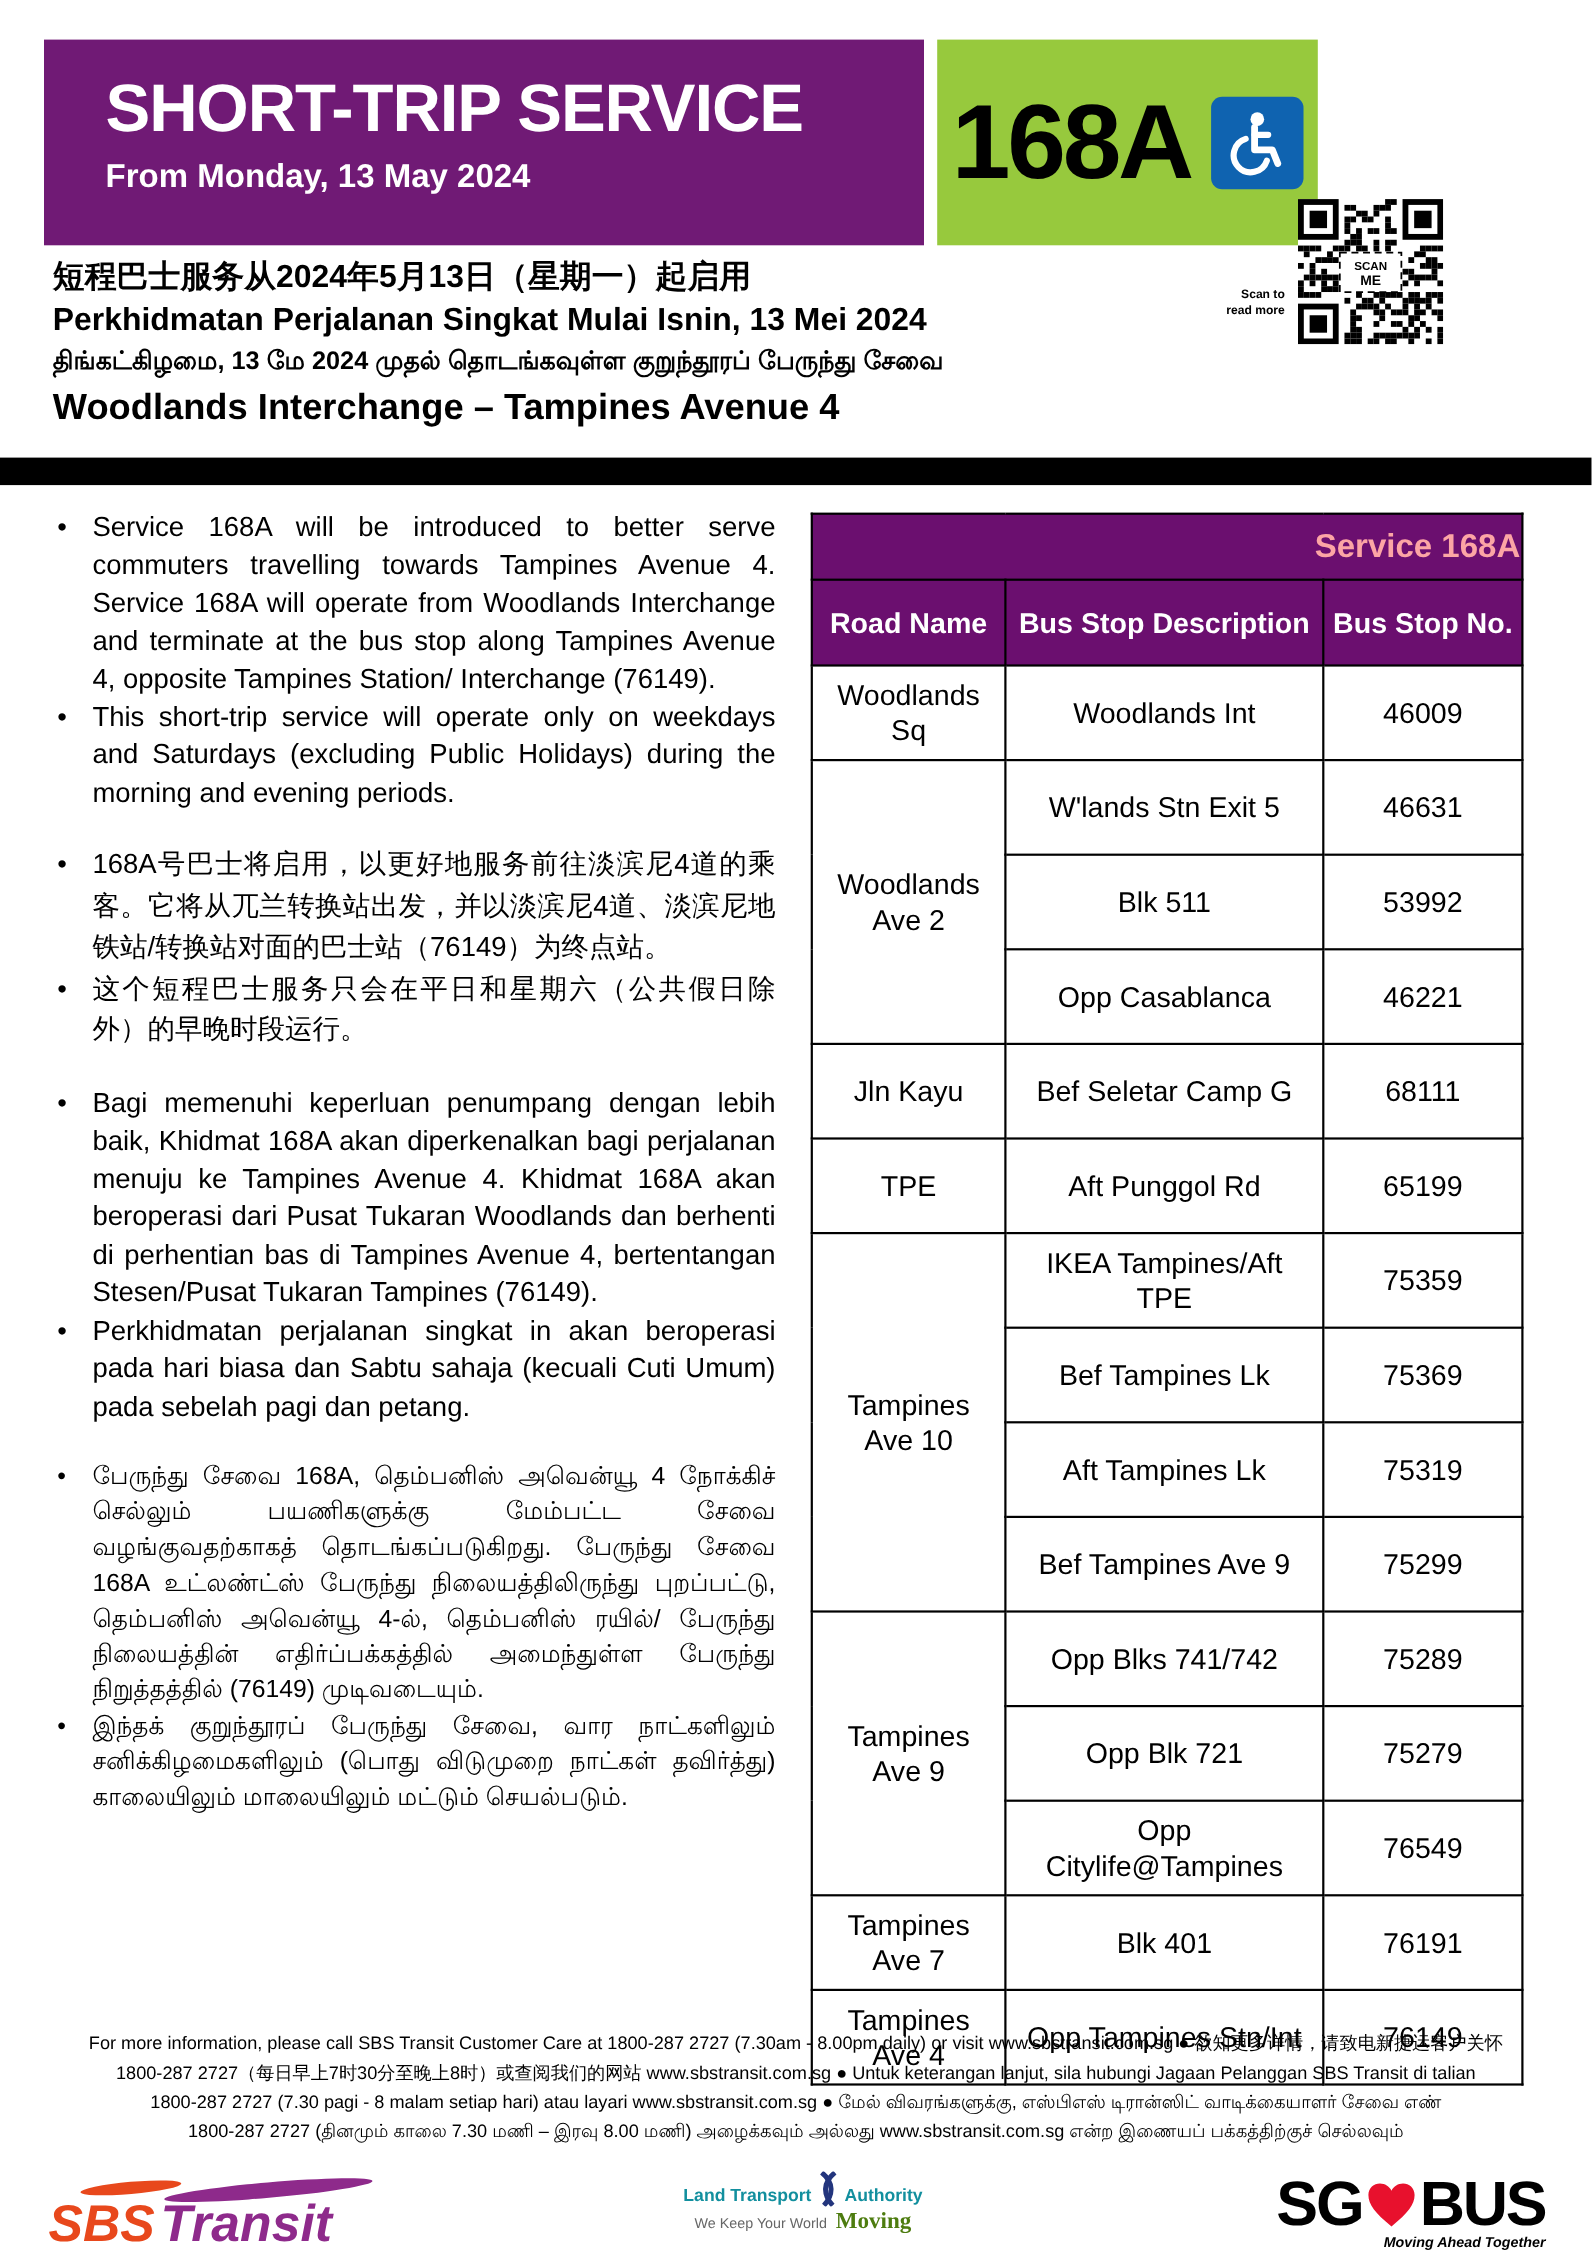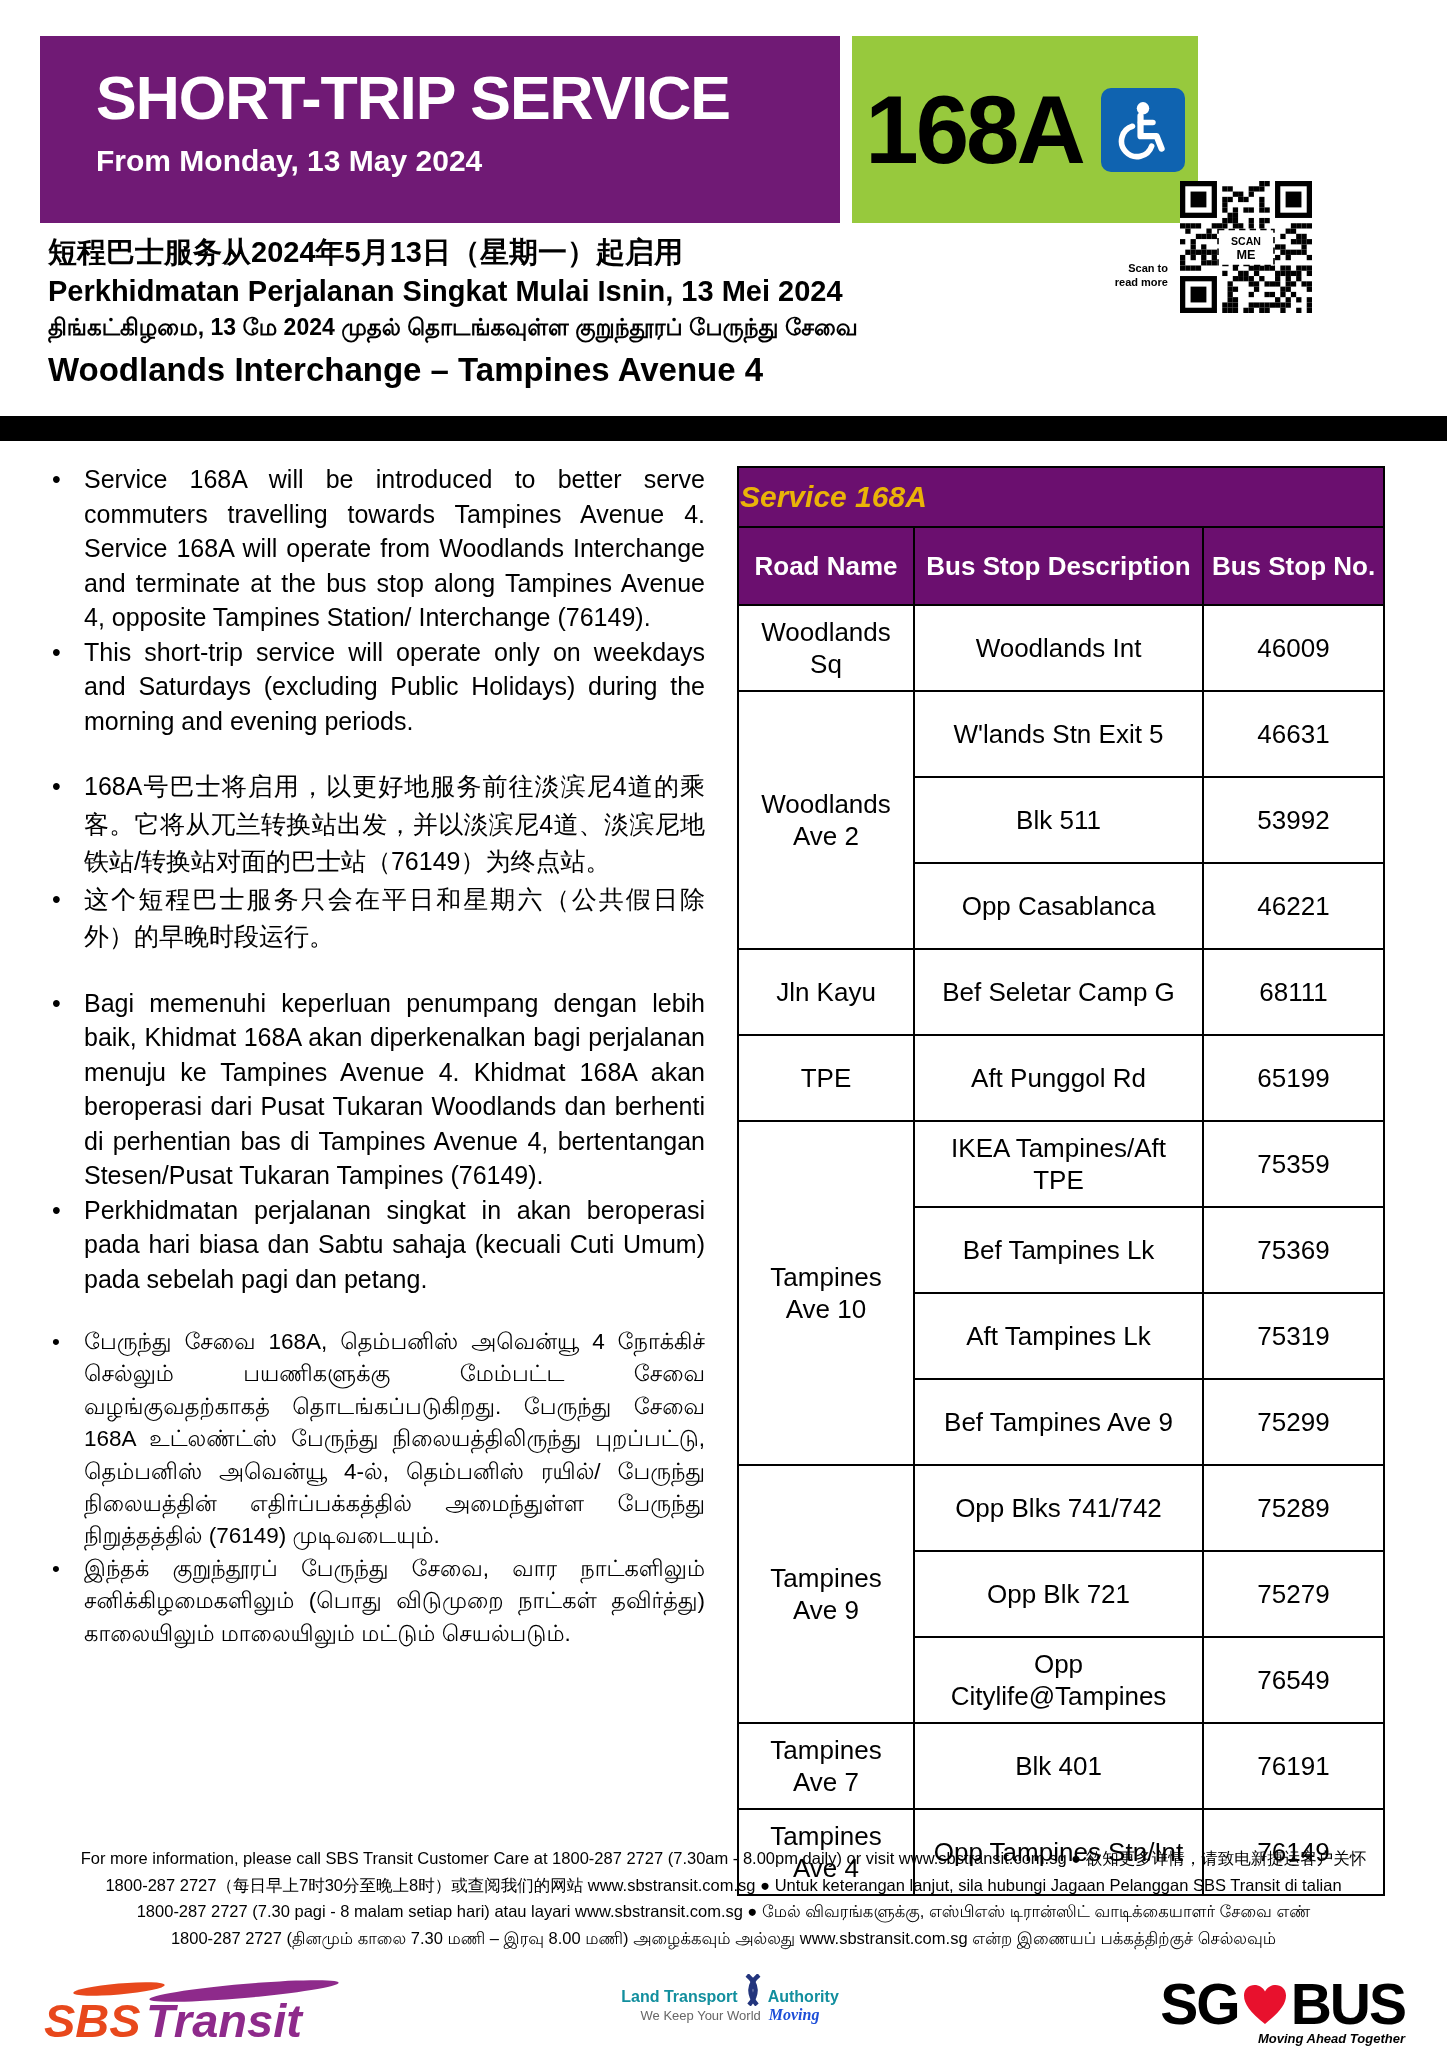--- a/index.html
+++ b/index.html
@@ -38,42 +38,42 @@
   .bullet-mark{position:absolute;left:4px;top:0;}
   .lang-en .bullet-item{font-size:25px;line-height:1.38;}
   .lang-cn .bullet-item{font-size:25px;line-height:1.5;}
   .lang-ms .bullet-item{font-size:25px;line-height:1.38;}
   .lang-ta .bullet-item{font-size:22.5px;line-height:1.44;}
 
   
   .table-wrap{position:absolute;left:737px;top:466px;width:646px;}
   .stops-table{border-collapse:collapse;width:100%;table-layout:fixed;}
   .stops-table th,.stops-table td{border:2.5px solid #000;}
-  .table-title-cell{background:#6B0F6F;color:#eab308;font-size:30px;font-weight:bold;
-                    height:56px;text-align:left;font-style:italic;}
+  .table-title-cell{background:#6B0F6F;color:#fca5a5;font-size:30px;font-weight:bold;
+                    height:56px;text-align:right;}
   .col-head{background:#6B0F6F;color:#fff;font-size:26px;font-weight:bold;height:76px;
             text-align:center;padding:0 2px;}
   .stops-table td{font-size:26px;text-align:center;height:76px;padding:4px 10px;
                   vertical-align:middle;line-height:1.25;}
   .road-cell{font-size:26px;}
 
   
   .footer{position:absolute;left:55px;top:1845px;width:1337px;text-align:center;
           font-size:16.5px;line-height:1.62;}
 
   
   .logos{position:absolute;left:0;top:1978px;width:1447px;height:70px;}
   .logo-sbs{position:absolute;left:44px;top:2px;}
   .logo-lta{position:absolute;left:560px;top:-4px;width:340px;text-align:center;}
   .lta-name{color:#128F9E;font-size:16px;font-weight:bold;display:flex;align-items:flex-end;
             justify-content:center;gap:5px;}
   .lta-tag{font-size:13px;color:#666;margin-top:0;display:flex;justify-content:center;
            align-items:baseline;gap:8px;}
-  .lta-moving{font-family:"Liberation Serif","DejaVu Serif",serif;font-style:italic;
-              font-weight:bold;font-size:16px;color:#1d4ed8;}
+  .lta-moving{font-family:"Liberation Serif","DejaVu Serif",serif;
+              font-weight:bold;font-size:21px;color:#4d7c0f;}
   .logo-sgbus{position:absolute;left:1105px;top:-2px;width:300px;}
   .sgbus-word{display:flex;align-items:center;justify-content:flex-end;gap:3px;
               font-size:57px;font-weight:900;letter-spacing:-2px;line-height:1;}
   .sgbus-tag{font-size:13px;font-weight:bold;font-style:italic;text-align:right;margin-top:-2px;}
 </style>
 </head>
 <body>
 
 <div class="banner-red">
   <div class="banner-title">SHORT-TRIP SERVICE</div>

